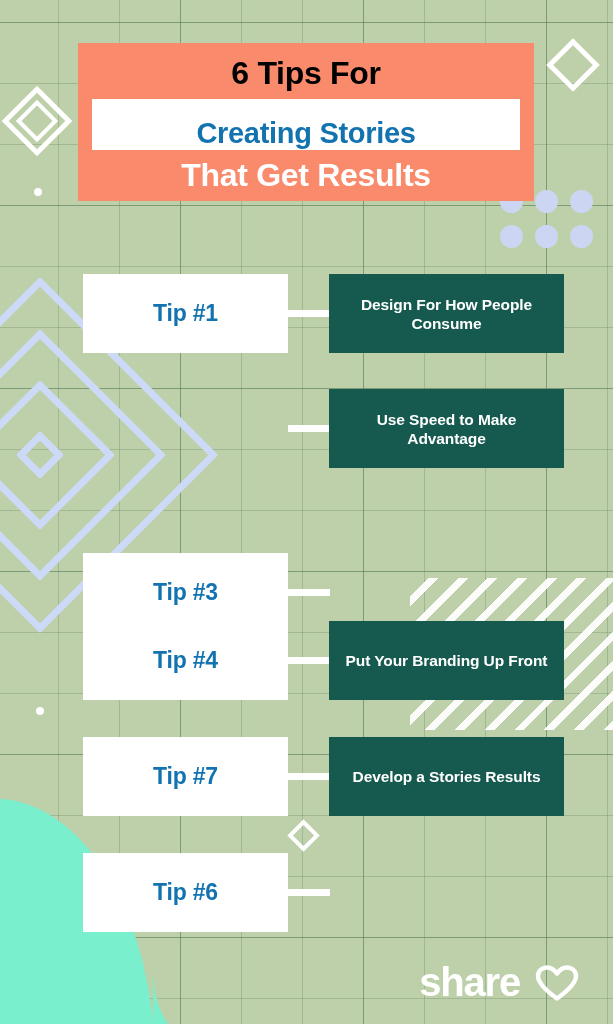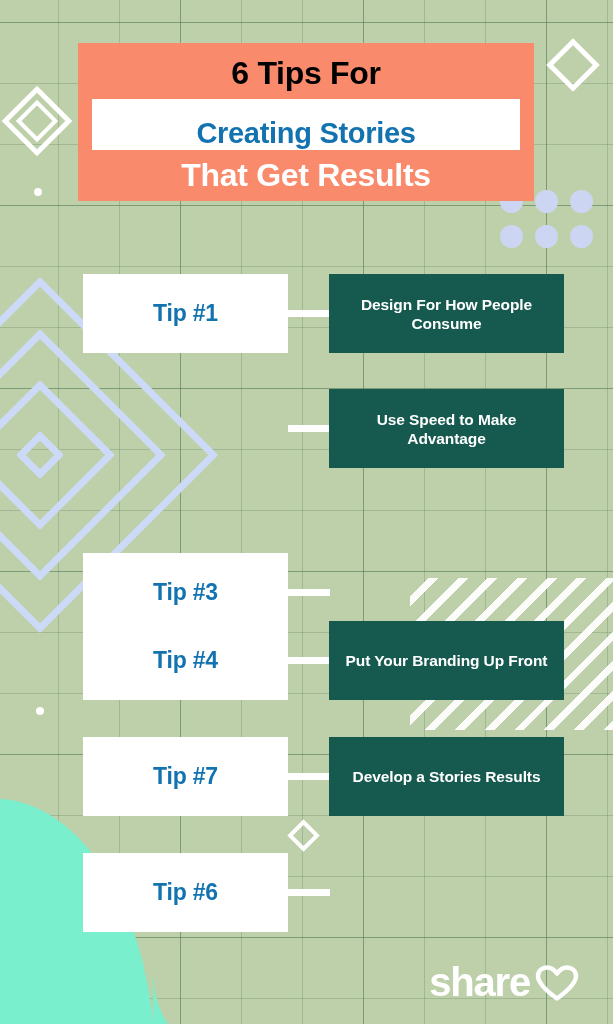--- a/index.html
+++ b/index.html
@@ -178,21 +178,21 @@
     font-weight:bold;
     line-height:19px;
     text-align:center;
     letter-spacing:-0.1px;
   }
 
   
   .logo {
     position:absolute;
     right:34px; bottom:22px;
-    display:flex; align-items:center; gap:4px;
+    display:flex; align-items:center; gap:14px;
     z-index:8;
   }
   .logo .word {
     color:#ffffff;
     font-size:40px;
     font-weight:600;
     letter-spacing:-1.2px;
     line-height:40px;
   }
   .logo svg { display:block; margin-left:1px; margin-bottom:-4px; }

